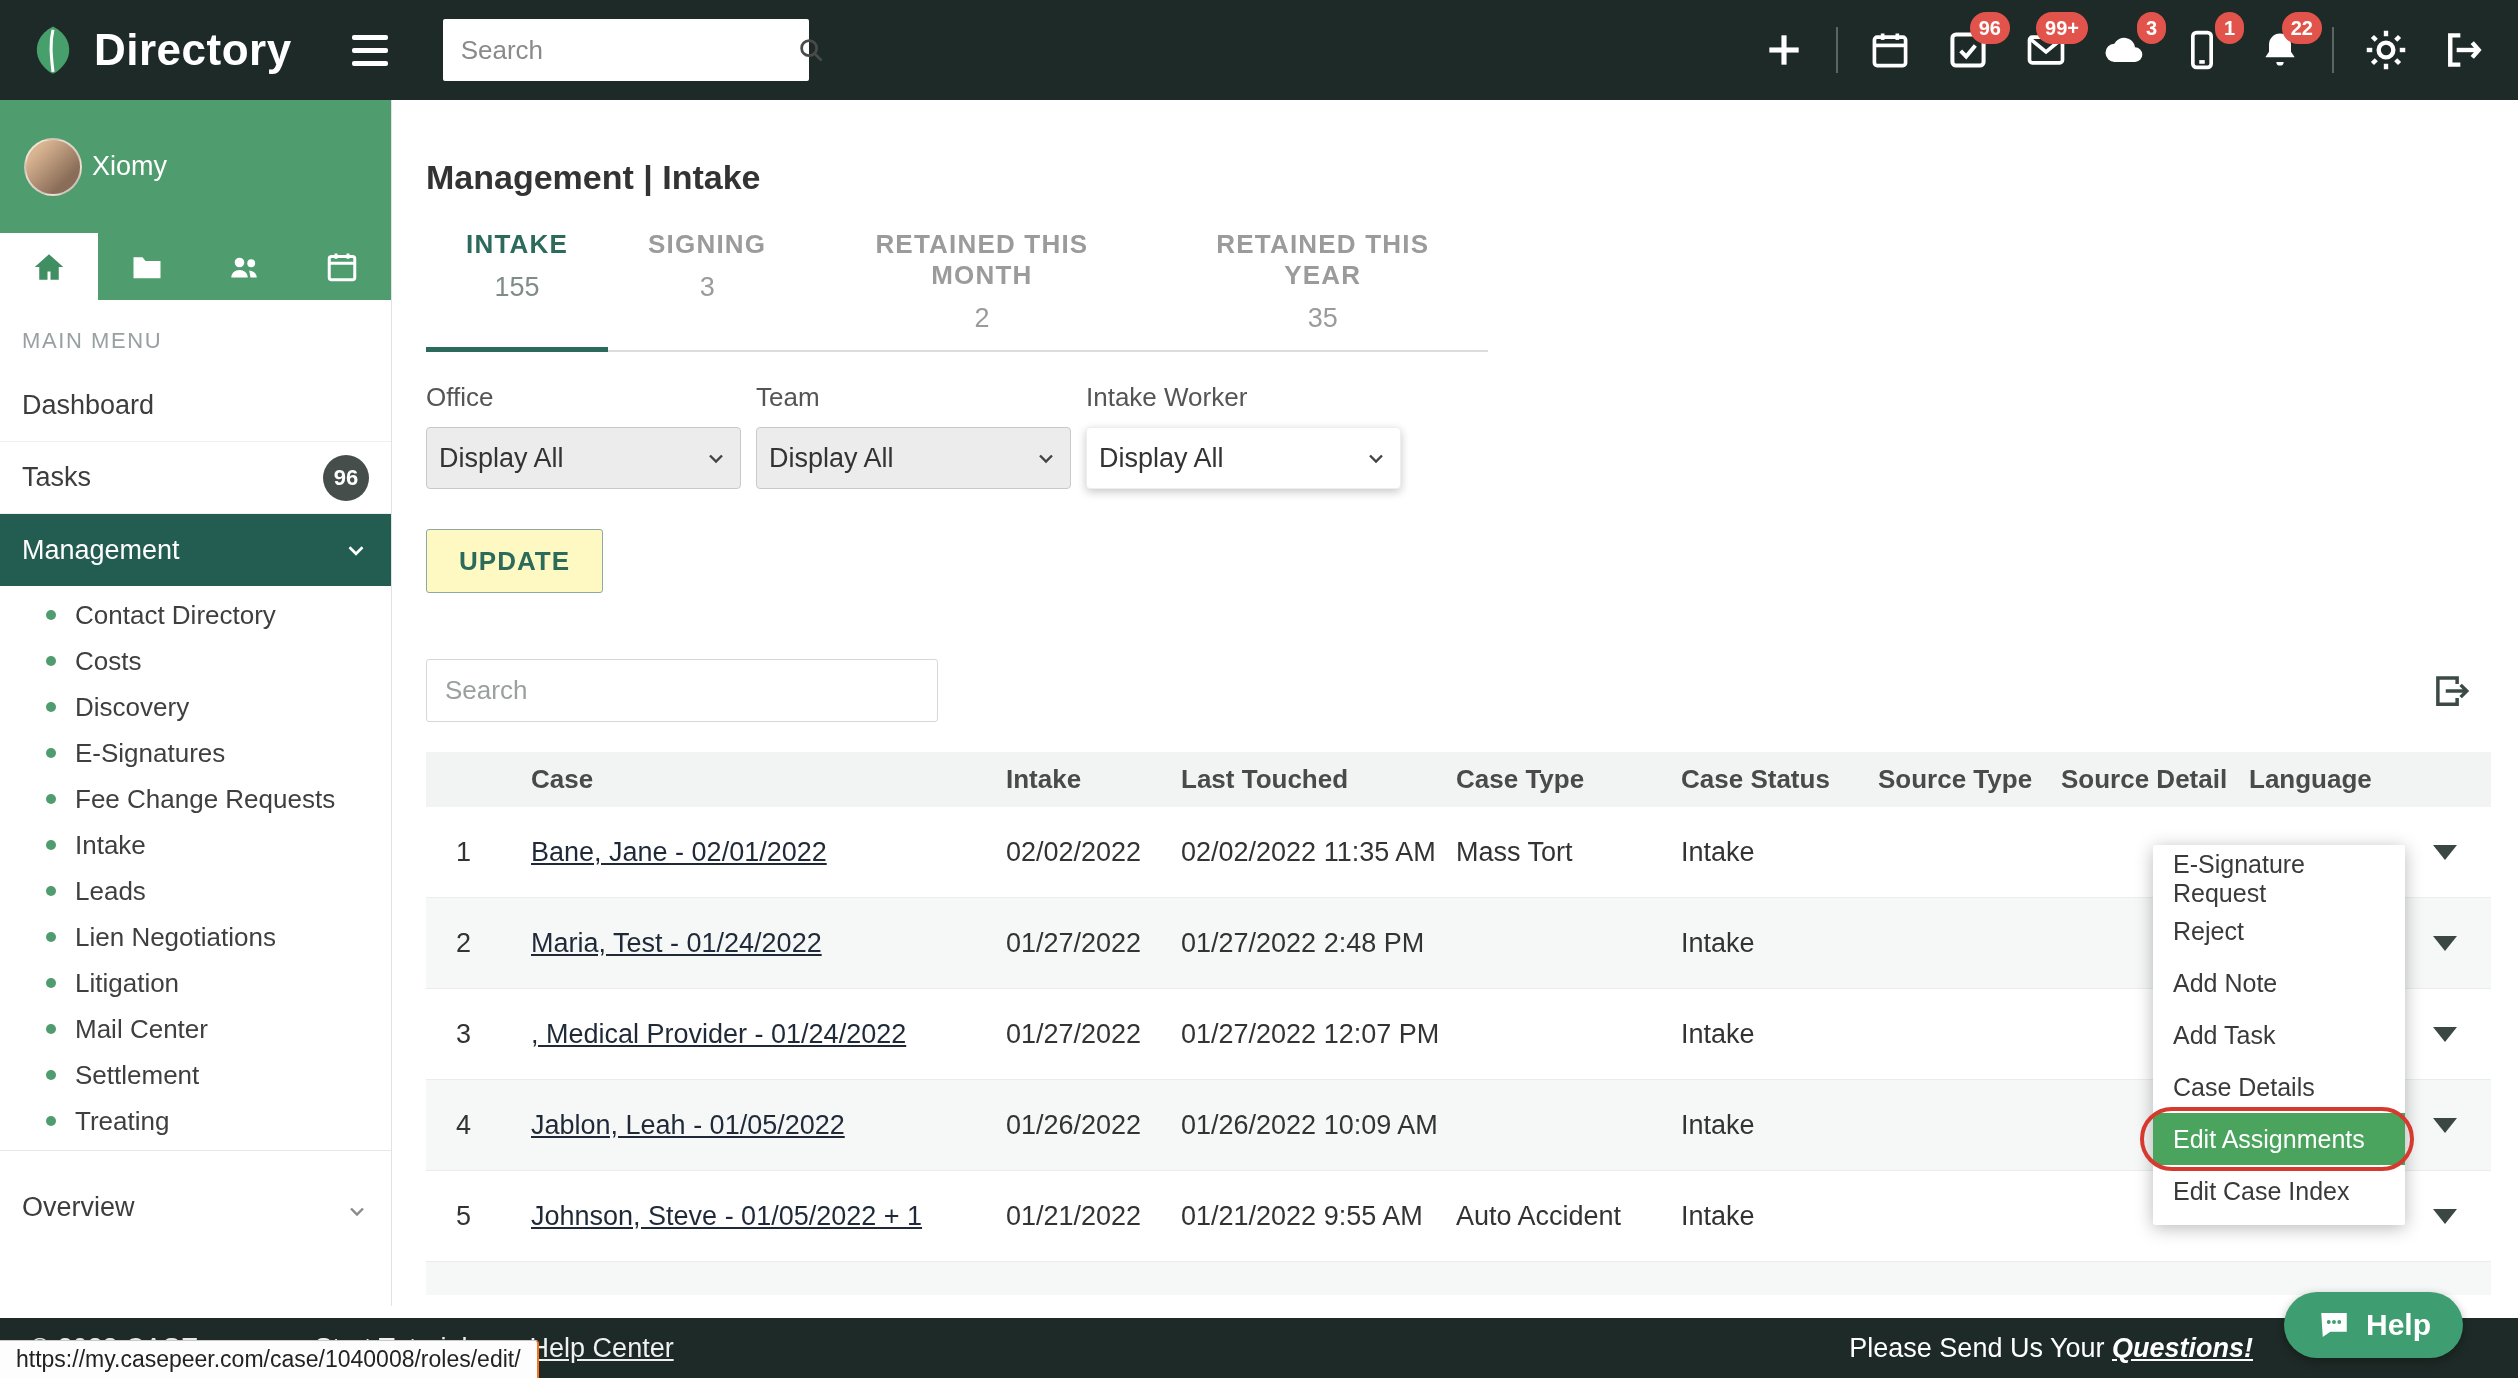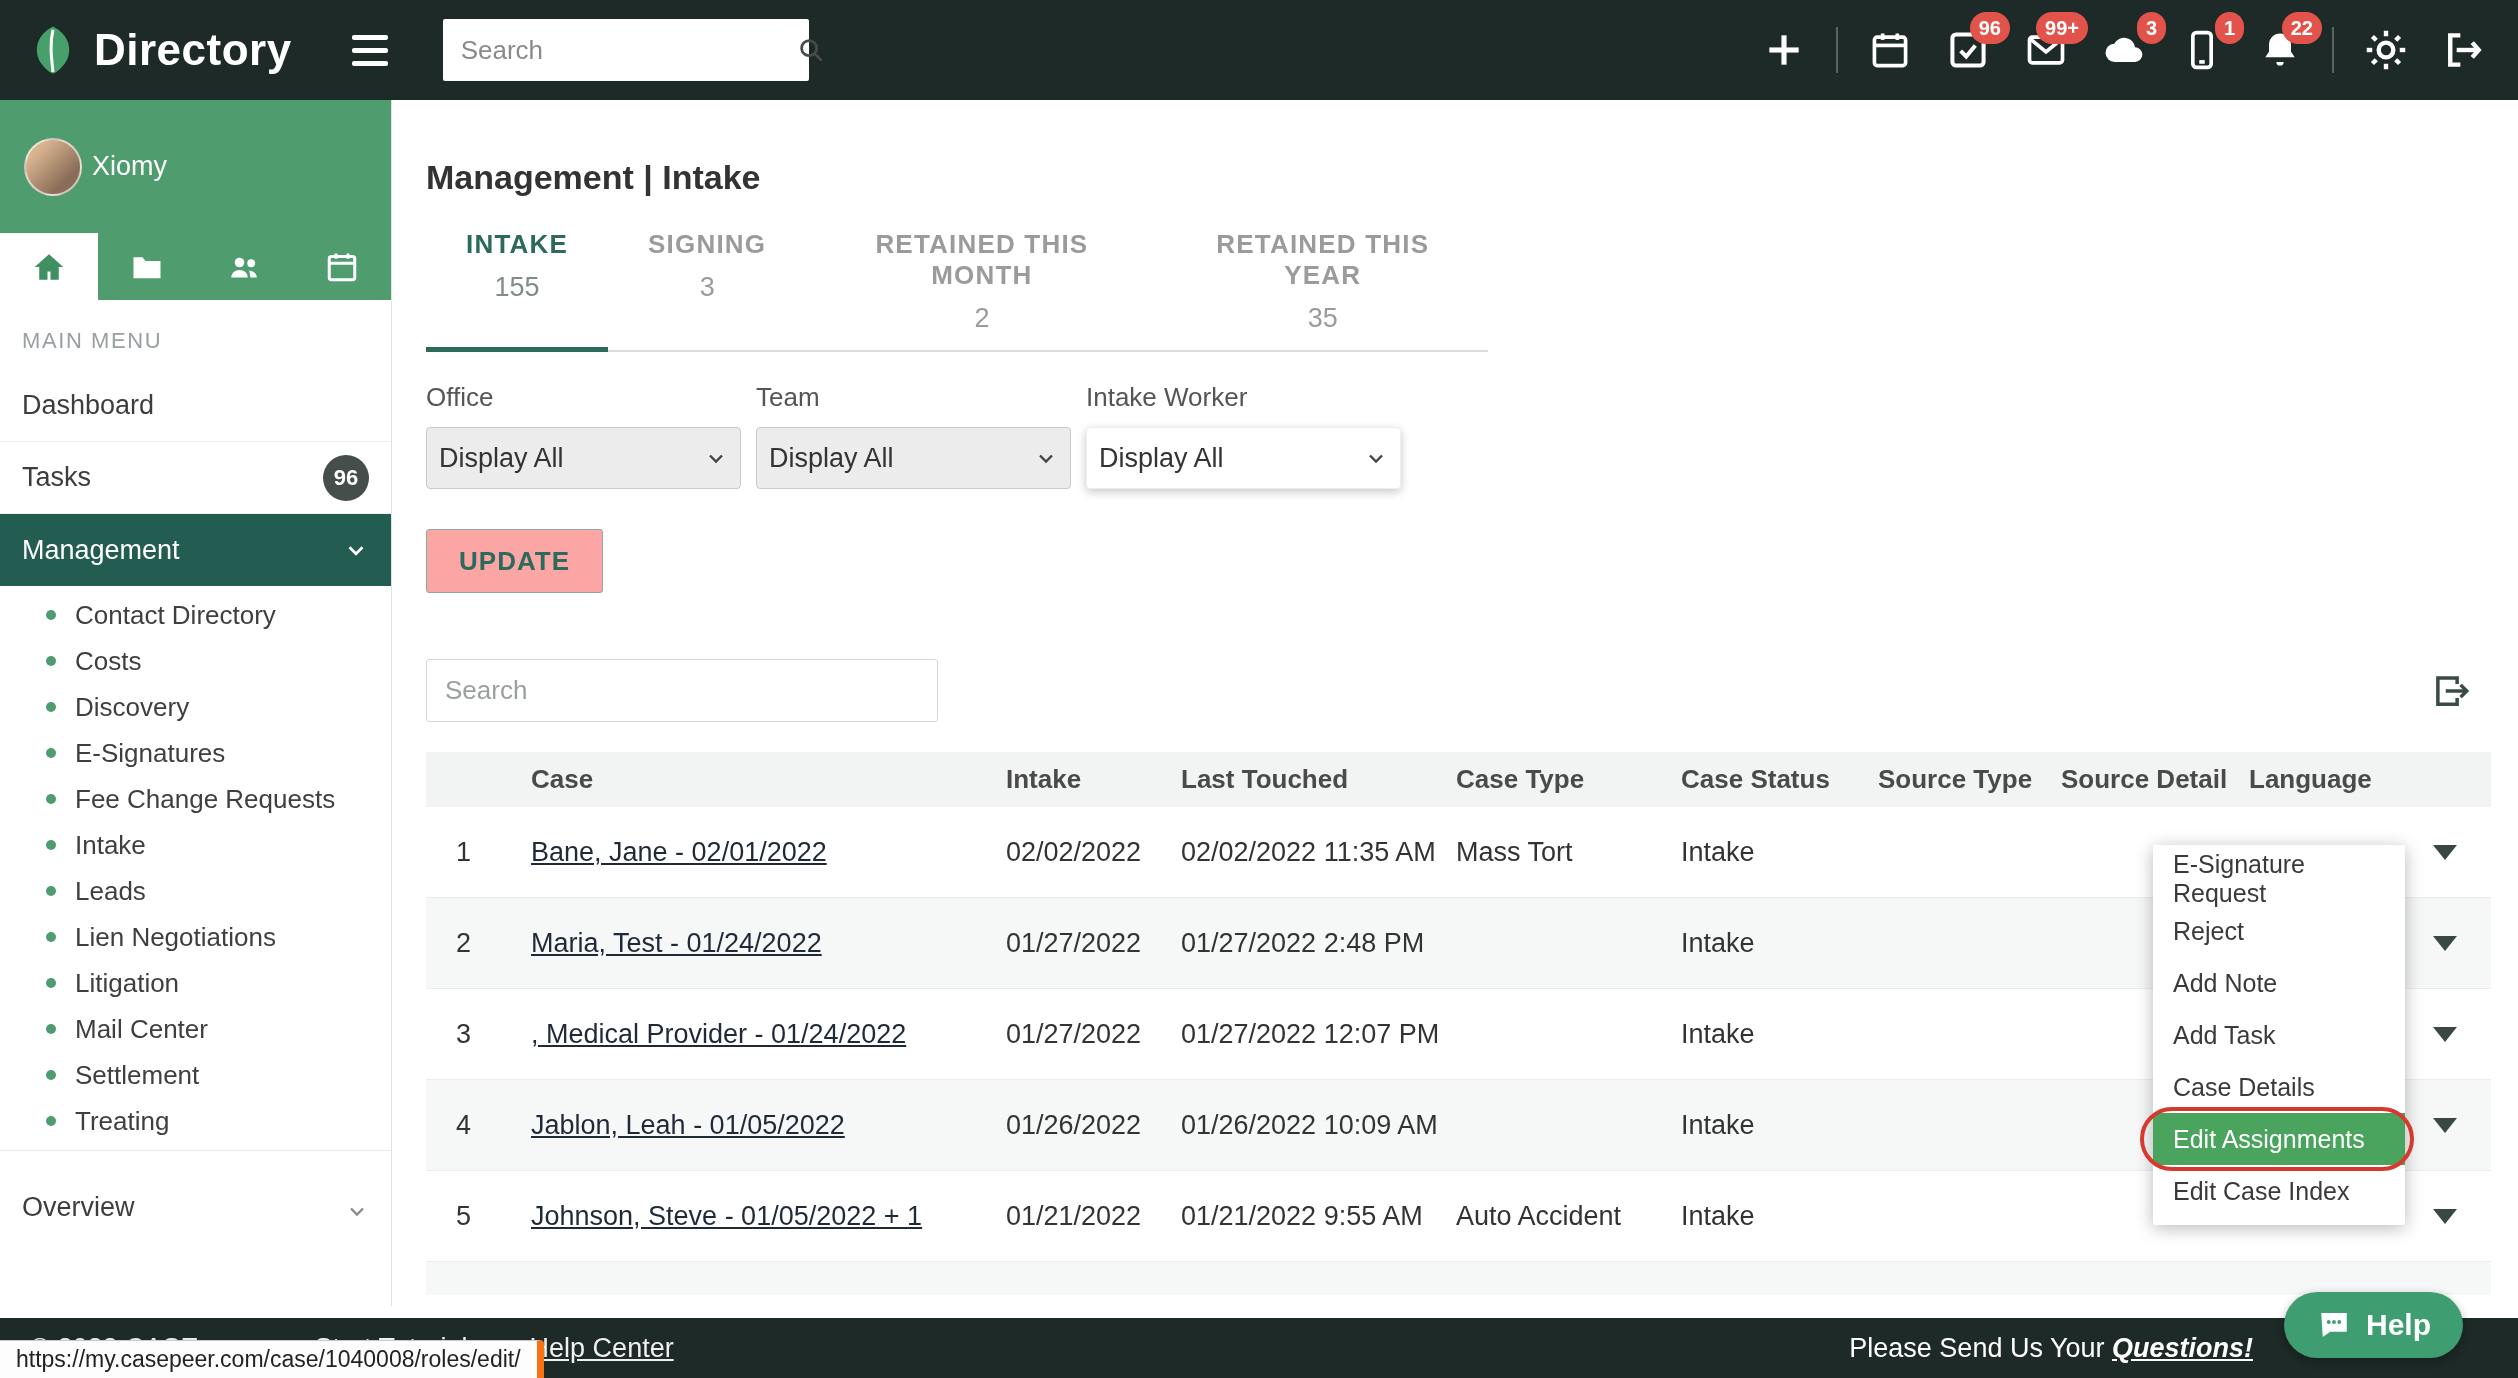--- a/index.html
+++ b/index.html
@@ -89,21 +89,21 @@
   .filters { display:flex; gap:15px; margin-top:30px; }
   .filter-label { font-size:26px; color:#555; margin-bottom:14px; }
   .select {
     width:315px; height:62px; background:#ececed; border:1px solid #c8caca; border-radius:4px;
     display:flex; align-items:center; justify-content:space-between; padding:0 12px;
     font-size:27px; color:#333; cursor:pointer;
   }
   .select.elevated { background:#fff; border:1px solid #eee; box-shadow:0 3px 10px rgba(0,0,0,.22); }
 
   .update-btn {
-    margin-top:40px; width:177px; height:64px; background:#fca5a5; border:1px solid #8fa8a1;
+    margin-top:40px; width:177px; height:64px; background:#fef9c3; border:1px solid #8fa8a1;
     border-radius:3px; color:#2c6a5b; font-size:26px; font-weight:bold; letter-spacing:1px;
     font-family:"Liberation Sans",sans-serif; cursor:pointer;
   }
 
   .search-row { margin-top:66px; display:flex; align-items:center; justify-content:space-between; padding-right:18px; }
   .table-search {
     width:512px; height:63px; border:1px solid #d6d8d8; border-radius:3px; padding-left:18px;
     font-size:26px; font-family:"Liberation Sans",sans-serif; color:#333; outline:none;
   }
   .table-search::placeholder { color:#9aa0a0; }
@@ -148,21 +148,21 @@
   .footer .flink { text-decoration:underline; color:#f0f0f0; margin-left:62px; cursor:pointer; }
   .footer-msg { margin-left:auto; margin-right:265px; color:#fff; }
   .footer-msg .emph { font-style:italic; font-weight:bold; text-decoration:underline; }
   .help-button {
     position:absolute; right:55px; bottom:20px; height:66px; border-radius:999px;
     background:#3f9e71; color:#fff; display:flex; align-items:center; gap:14px; padding:0 32px;
     font-size:30px; font-weight:bold; box-shadow:0 3px 10px rgba(0,0,0,.3); cursor:pointer; z-index:70;
   }
   .status-tooltip {
     position:absolute; left:0; bottom:0; height:38px; line-height:36px; background:#fdfdfd;
-    border-top:1px solid #c9c9c9; border-right:7px solid #f97316; border-top-right-radius:4px;
+    border-top:1px solid #c9c9c9; border-right:2px solid #f97316; border-top-right-radius:4px;
     padding:0 16px; font-size:23px; color:#222; z-index:60;
   }
 </style>
 </head>
 <body>
 
 <div class="top-header">
   <div class="logo">
     <span>
       <svg width="54" height="54" viewBox="0 0 32 32">

